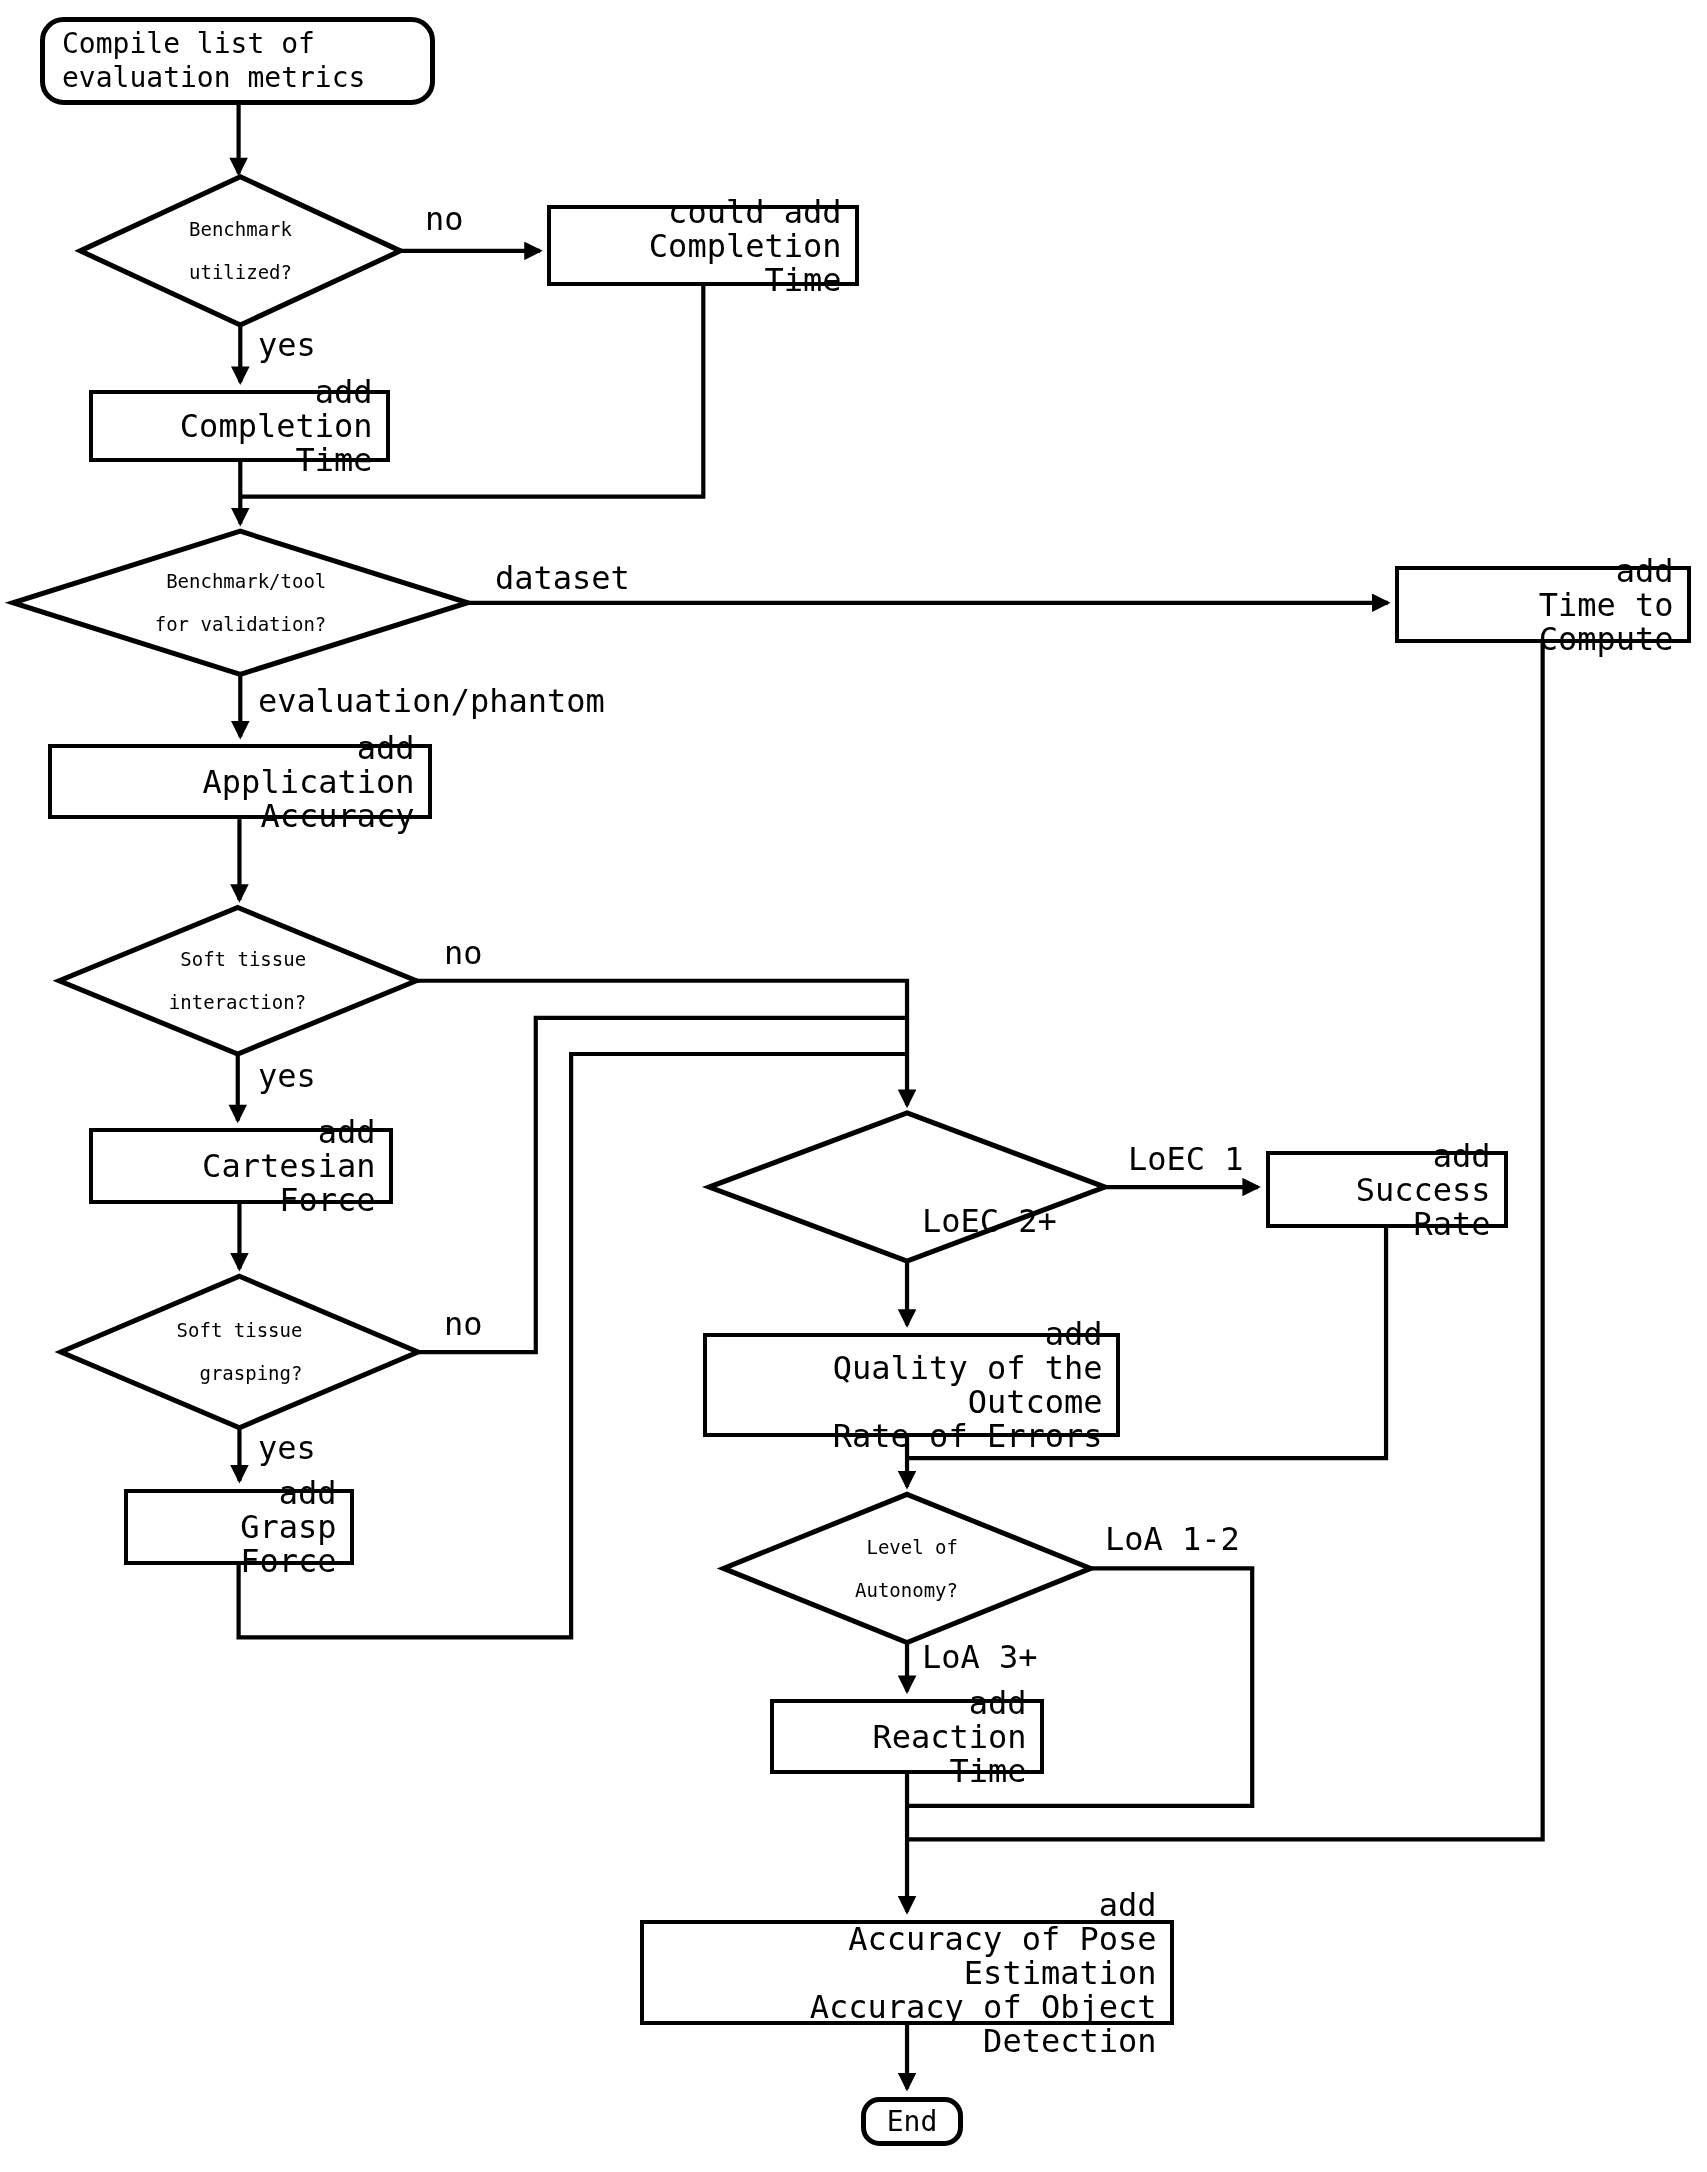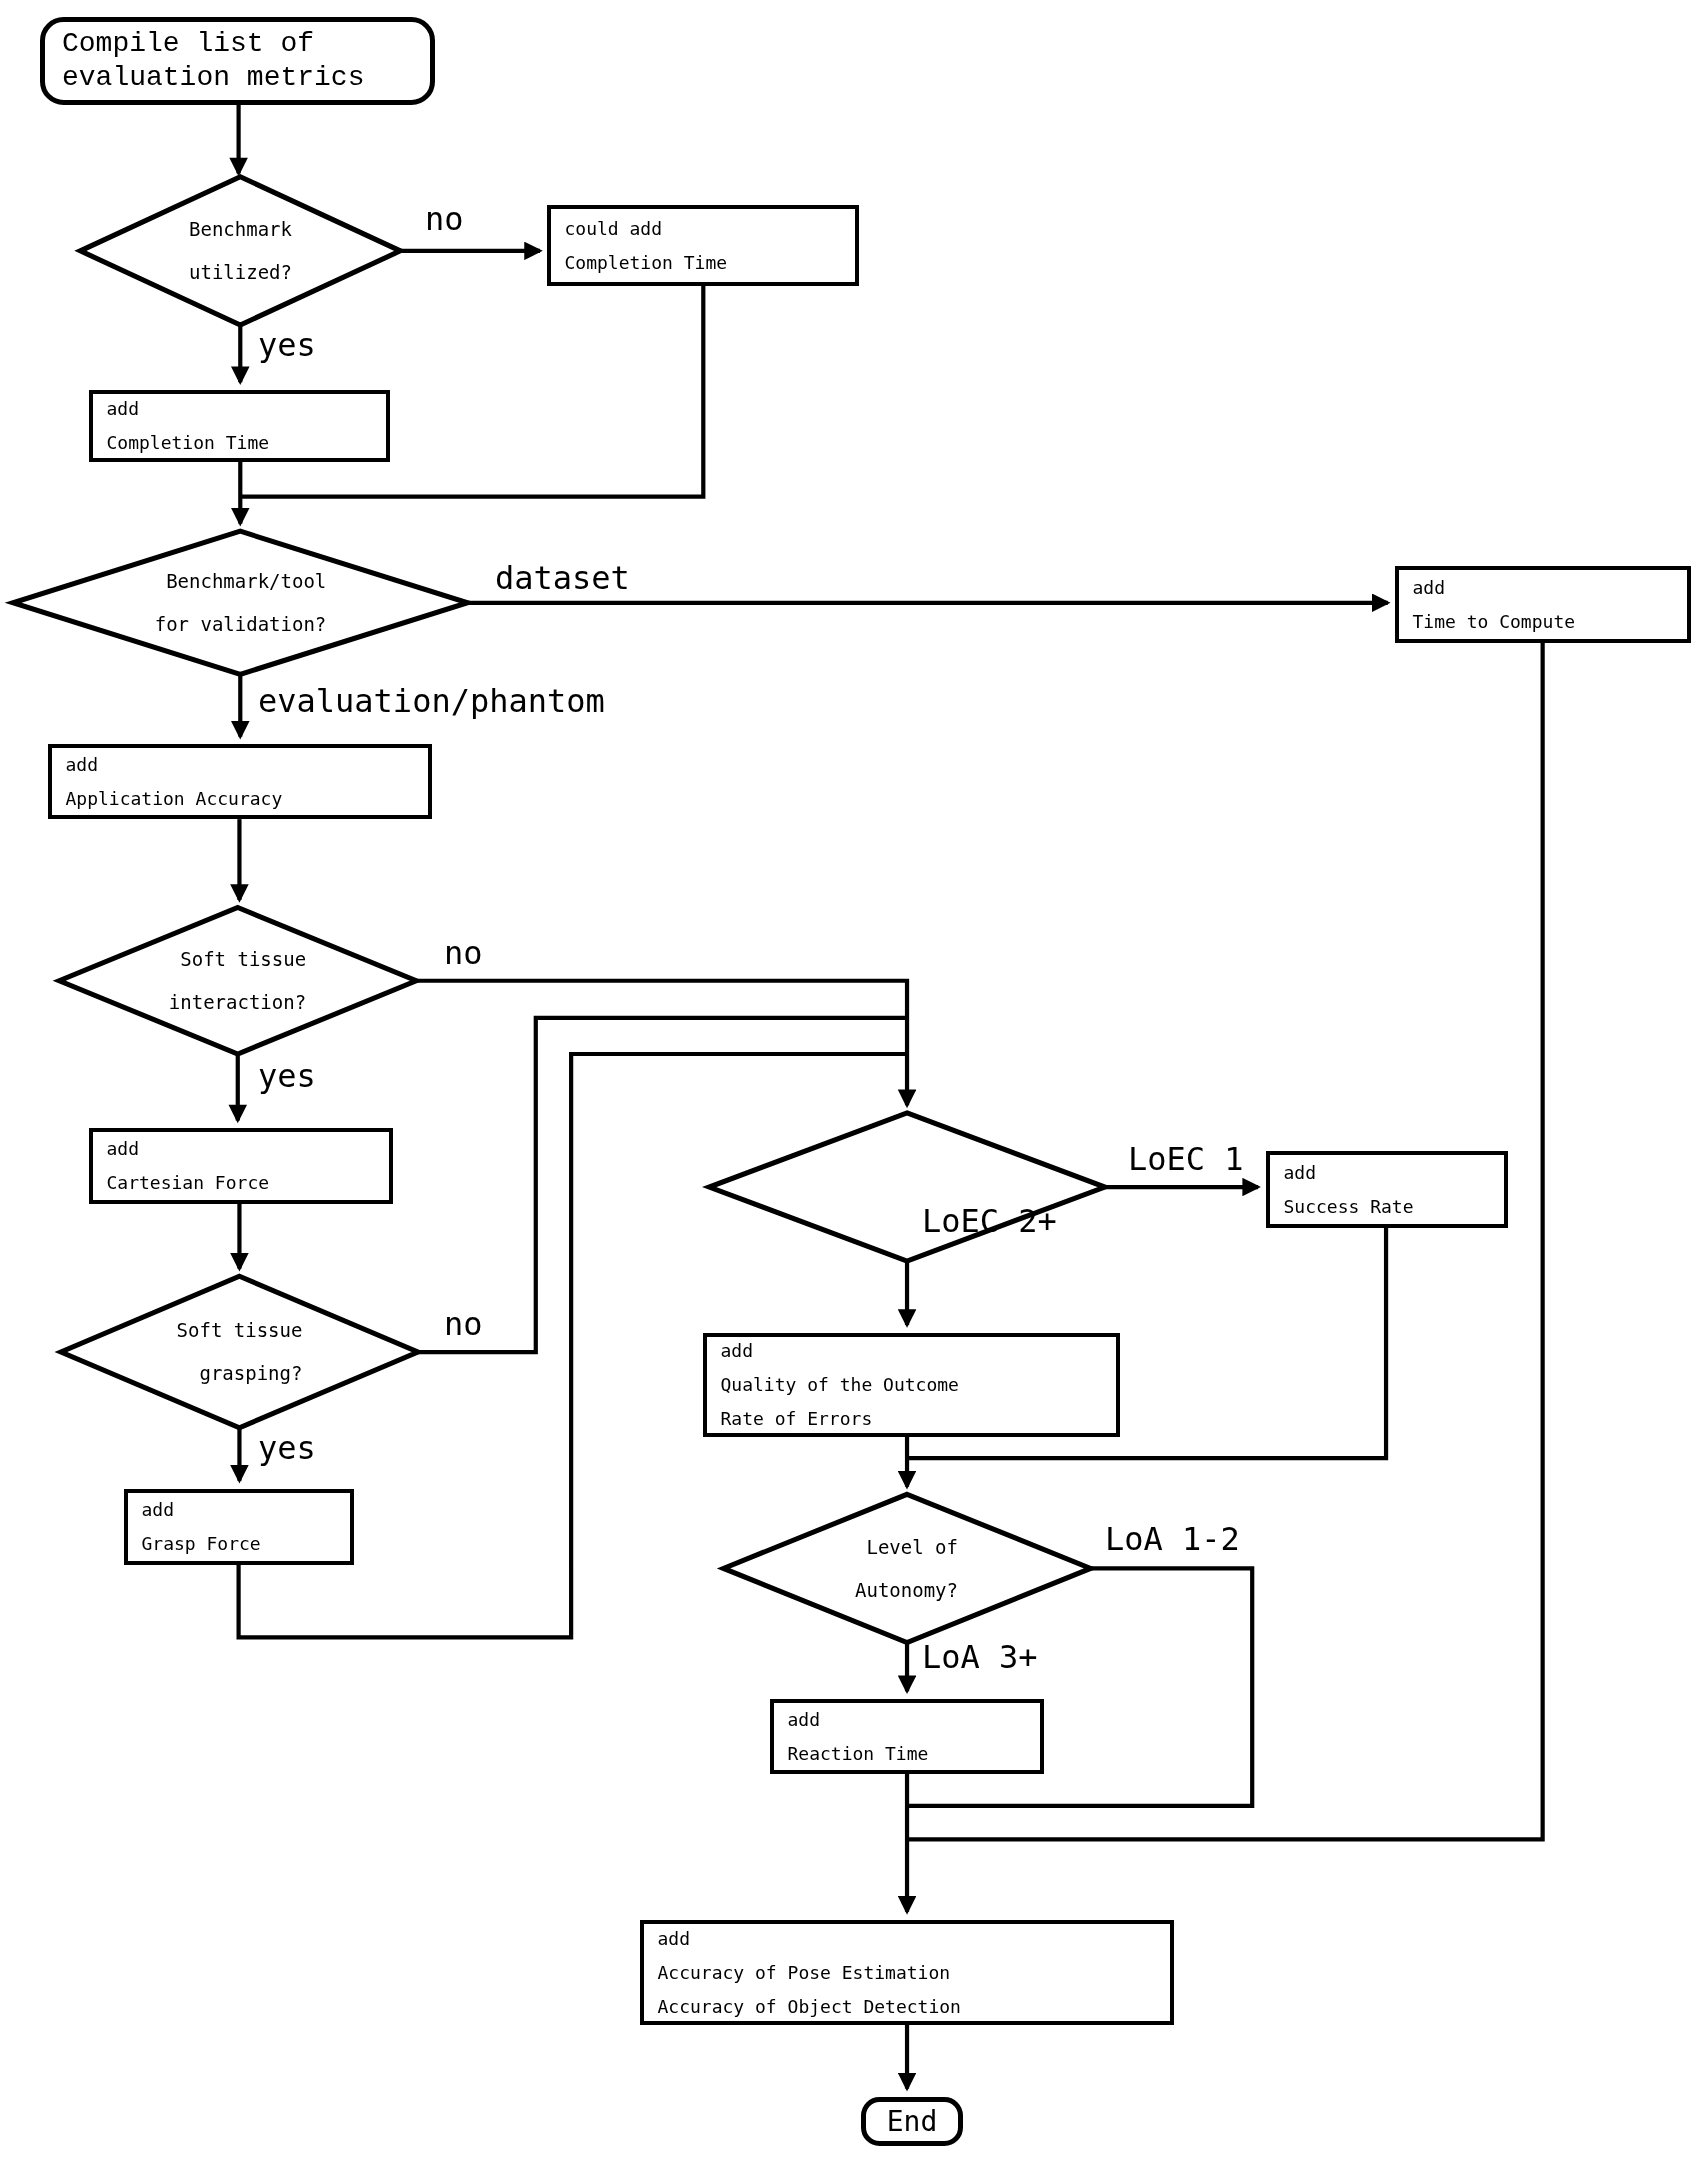--- a/index.html
+++ b/index.html
@@ -23,24 +23,24 @@
     height: 2172px;
   }
   .node-box {
     position: absolute;
     box-sizing: border-box;
     border: 4.2px solid #000000;
     background: #ffffff;
     display: flex;
     align-items: center;
     padding: 0 13.5px;
-    font-size: 18px;
+    font-size: 32px;
     line-height: 34px;
     white-space: pre-line;
-    text-align: left;
+    text-align: right;
   }
   .terminator {
     position: absolute;
     box-sizing: border-box;
     border: 5px solid #000000;
     border-radius: 23.6px;
     background: #ffffff;
     display: flex;
     align-items: center;
     padding: 0 17px;
@@ -111,21 +111,21 @@
     <g fill="#ffffff" stroke-width="6">
       <polygon points="285,210 475,298 285,386 95,298"></polygon>
       <polygon points="285,631 555,716 285,801 15,716"></polygon>
       <polygon points="282,1078 494,1165 282,1252 70,1165"></polygon>
       <polygon points="284,1516 496,1606 284,1696 72,1606"></polygon>
       <polygon points="1077,1322 1312,1410 1077,1498 842,1410"></polygon>
       <polygon points="1077,1775 1295,1863 1077,1951 859,1863"></polygon>
     </g>
   </svg>
 
-  <div class="terminator" style="left:40px; top:17px; width:395px; height:88px;font-family:Liberation Mono, monospace;">Compile list of
+  <div class="terminator" style="left:40px; top:17px; width:395px; height:88px;">Compile list of
 evaluation metrics</div>
 
   <div class="terminator center" style="left:861px; top:2097px; width:102px; height:49px;">End</div>
 
   <div class="node-box" style="left:547px; top:205px; width:312px; height:81px;">could add
 Completion Time</div>
 
   <div class="node-box" style="left:89px; top:390px; width:301px; height:72px;">add
 Completion Time</div>
 

